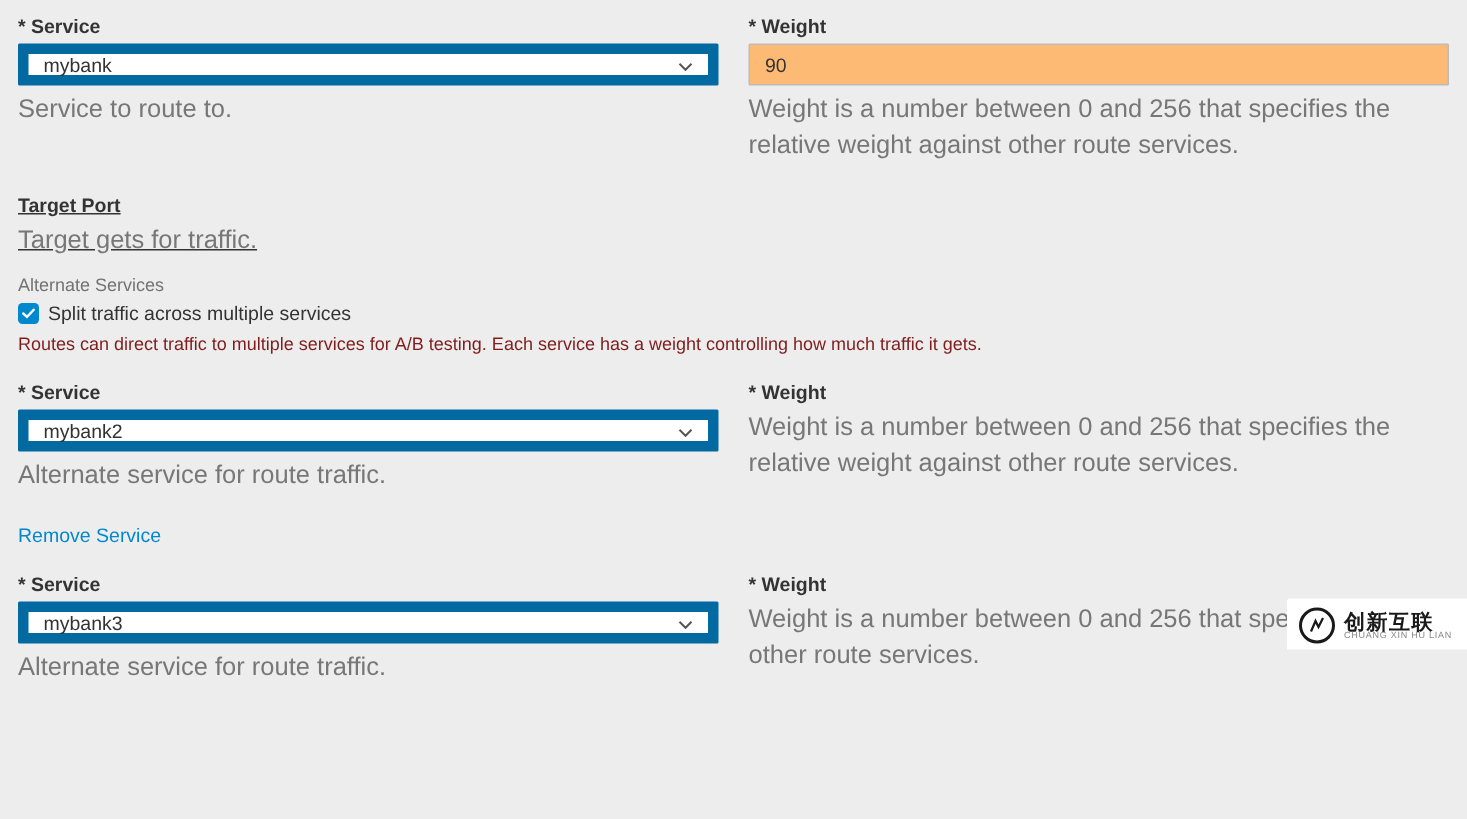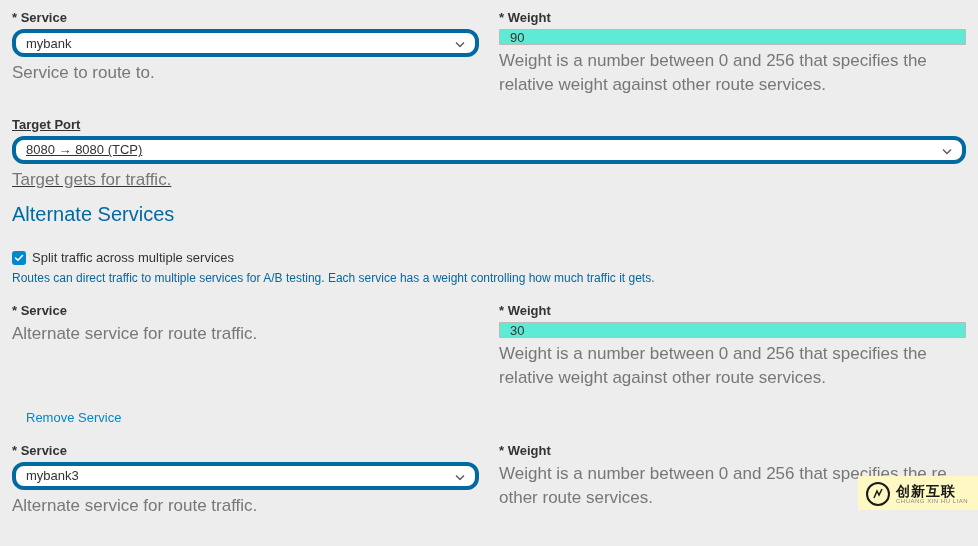--- a/index.html
+++ b/index.html
@@ -34,56 +34,56 @@
     }
     .help-text {
       color: #777;
       font-size: 17px;
       margin-top: 4px;
       line-height: 1.4;
     }
     .select-wrapper {
       position: relative;
       background: #fff;
-      border: 4px solid #0369a1;
-      border-radius: 12px;
+      border: 7px solid #0369a1;
+      border-radius: 1px;
       height: 28px;
       display: flex;
       align-items: center;
       padding: 0 10px;
       cursor: pointer;
     }
     .select-wrapper .caret {
       position: absolute;
       right: 10px;
       top: 50%;
       transform: translateY(-50%);
       pointer-events: none;
     }
     .select-value {
       font-size: 13px;
       color: #333;
     }
     input.text-input {
       width: 100%;
-      height: 16px;
+      height: 28px;
       border: 1px solid #bbb;
       border-radius: 1px;
       padding: 0 10px;
       font-size: 13px;
       color: #333;
-      background: #5eead4;
+      background: #fdba74;
     }
     .section-spacer { height: 14px; }
     .section-title {
-      font-size: 20px;
+      font-size: 12px;
       font-weight: 400;
-      color: #0369a1;
+      color: #737373;
       margin-top: 12px;
-      margin-bottom: 24px;
+      margin-bottom: 4px;
     }
     .checkbox-row {
       display: flex;
       align-items: center;
       gap: 6px;
       margin-bottom: 6px;
     }
     .checkbox {
       width: 14px;
       height: 14px;
@@ -94,36 +94,36 @@
       justify-content: center;
       cursor: pointer;
       flex-shrink: 0;
     }
     .checkbox svg { display: block; }
     .checkbox-label {
       font-size: 13px;
       color: #333;
     }
     .section-desc {
-      color: #0369a1;
+      color: #7f1d1d;
       font-size: 12px;
       margin-bottom: 18px;
     }
     .link-btn {
       color: #0088ce;
       font-size: 13px;
       cursor: pointer;
       display: inline-block;
-      margin: 14px 0 18px 14px;
+      margin: 14px 0 18px 0;
     }
     .watermark {
       position: absolute;
       right: 0;
-      bottom: 8px;
-      background: #fef9c3;
+      bottom: 24px;
+      background: #ffffff;
       padding: 6px 10px 4px 8px;
       display: flex;
       align-items: center;
       gap: 6px;
       border-top-left-radius: 2px;
     }
     .watermark-logo {
       width: 24px; height: 24px;
       border: 2px solid #1a1a1a;
       border-radius: 50%;
@@ -159,52 +159,51 @@
       <input class="text-input" type="text" value="90" style="">
       <div class="help-text">Weight is a number between 0 and 256 that specifies the relative weight against other route services.</div>
     </div>
   </div>
 
   <div class="section-spacer"></div>
 
   
   <div class="full-width">
     <label class="field-label">Target Port</label>
-    <div class="select-wrapper">
-      <span class="select-value">8080 → 8080 (TCP)</span>
-      <span class="caret">
-        <svg width="10" height="6" viewBox="0 0 10 6">
-            <path d="M1 1 L5 5 L9 1" stroke="#555" stroke-width="1.3" fill="none"></path>
-          </svg>
-      </span>
-    </div>
     <div class="help-text">Target gets for traffic.</div>
   </div>
 
   
   <div class="section-title">Alternate Services</div>
   <div class="checkbox-row">
     <span class="checkbox">
       <svg width="10" height="8" viewBox="0 0 10 8">
           <path d="M1.5 4 L4 6.2 L8.5 1.5" stroke="#fff" stroke-width="1.6" fill="none" stroke-linecap="round"></path>
         </svg>
     </span>
     <span class="checkbox-label">Split traffic across multiple services</span>
   </div>
   <div class="section-desc">Routes can direct traffic to multiple services for A/B testing. Each service has a weight controlling how much traffic it gets.</div>
 
   
   <div class="form-row">
     <div class="form-col">
       <label class="field-label">* Service</label>
+      <div class="select-wrapper">
+        <span class="select-value">mybank2</span>
+        <span class="caret">
+          <svg width="10" height="6" viewBox="0 0 10 6">
+              <path d="M1 1 L5 5 L9 1" stroke="#555" stroke-width="1.3" fill="none"></path>
+            </svg>
+        </span>
+      </div>
       <div class="help-text">Alternate service for route traffic.</div>
     </div>
     <div class="form-col">
       <label class="field-label">* Weight</label>
-      <input class="text-input" type="text" value="30" style="">
       <div class="help-text">Weight is a number between 0 and 256 that specifies the relative weight against other route services.</div>
     </div>
   </div>
 
   <a class="link-btn">Remove Service</a>
 
   
   <div class="form-row">
     <div class="form-col">
       <label class="field-label">* Service</label>

